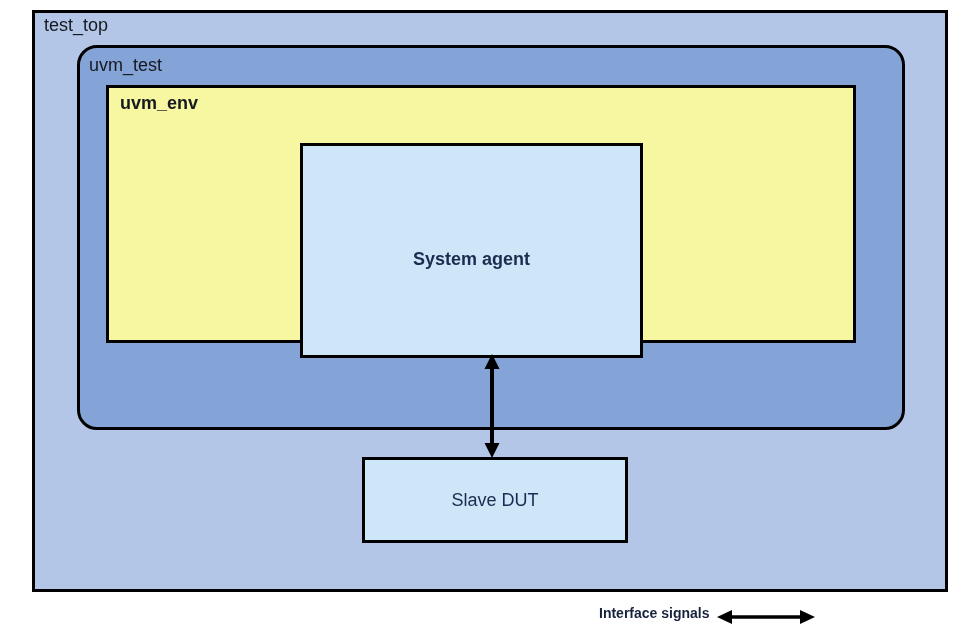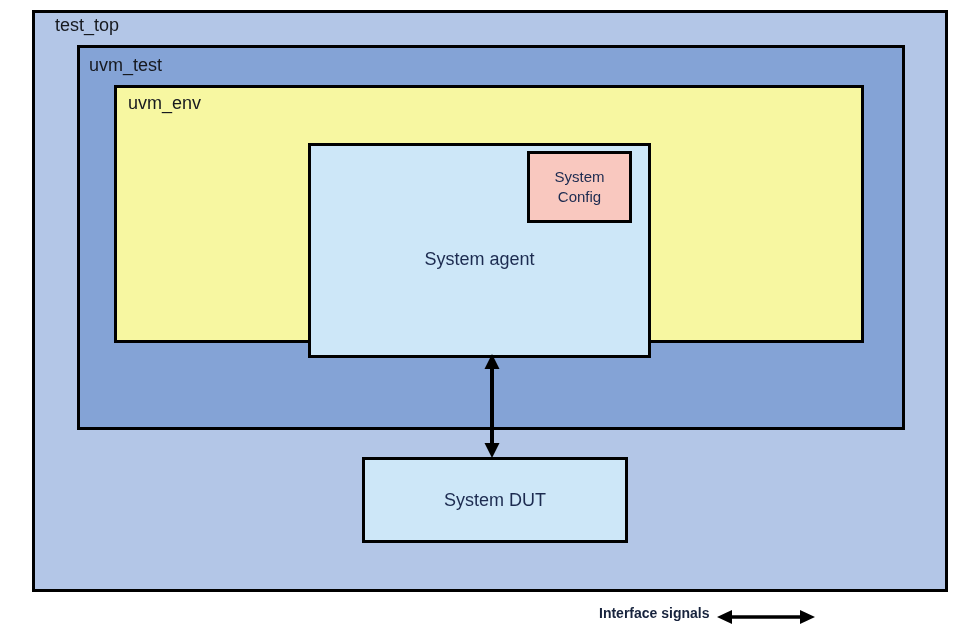--- a/index.html
+++ b/index.html
@@ -17,26 +17,26 @@
     border: 3px solid #000000;
   }
   .container-label {
     position: absolute;
     font-size: 18px;
     color: #16191f;
     white-space: nowrap;
   }
   
   .test-top { left: 32px; top: 10px; width: 916px; height: 582px; }
-  .test-top > .container-label { left: 20px; top: 2px; text-align: right; }
+  .test-top > .container-label { left: 9px; top: 2px; text-align: right; }
   
-  .uvm-test { left: 42px; top: 32px; width: 828px; height: 385px; }
+  .uvm-test { left: 42px; top: 32px; width: 828px; height: 385px; border-radius: 20px; }
   .uvm-test > .container-label { left: 9px; top: 7px; }
   
-  .uvm-env { left: 34px; top: 37px; width: 750px; height: 258px; }
+  .uvm-env { left: 26px; top: 37px; width: 750px; height: 258px; font-weight: bold; }
   .uvm-env > .container-label { left: 11px; top: 5px; }
   
   .master-agent {
     left: 191px; top: 55px; width: 343px; height: 215px;
     display: flex; align-items: center; justify-content: center;
     padding-top: 18px;
     font-size: 18px;
     color: #1c2b50;
   }
   
@@ -86,30 +86,27 @@
 
     <div class="box uvm-test" style="background-color: rgb(132, 163, 214); border-color: rgb(0, 0, 0);">
       <span class="container-label">uvm_test</span>
 
       <div class="box uvm-env" style="background-color: rgb(247, 247, 161); border-color: rgb(0, 0, 0);">
         <span class="container-label">uvm_env</span>
 
         <div class="box master-agent" style="background-color: rgb(205, 231, 248); border-color: rgb(0, 0, 0);">
           <span>System agent</span>
 
-          <div class="box system-config" style="background-color: rgb(249, 200, 191); border-color: rgb(0, 0, 0);">
-            <span>System Config</span>
-          </div>
         </div>
 
       </div>
     </div>
 
     <div class="box slave-dut" style="background-color: rgb(205, 231, 248); border-color: rgb(0, 0, 0);">
-      <span>System DUT</span>
+      <span>Slave DUT</span>
     </div>
   </div>
 
   <svg class="v-arrow" viewBox="0 0 28 104">
     <line x1="14" y1="10" x2="14" y2="94" stroke="#000000" stroke-width="4"></line>
     <polygon points="14,0 6.5,15 21.5,15" fill="#000000"></polygon>
     <polygon points="14,104 6.5,89 21.5,89" fill="#000000"></polygon>
   </svg>
 
   <span class="legend-label">Interface signals</span>

